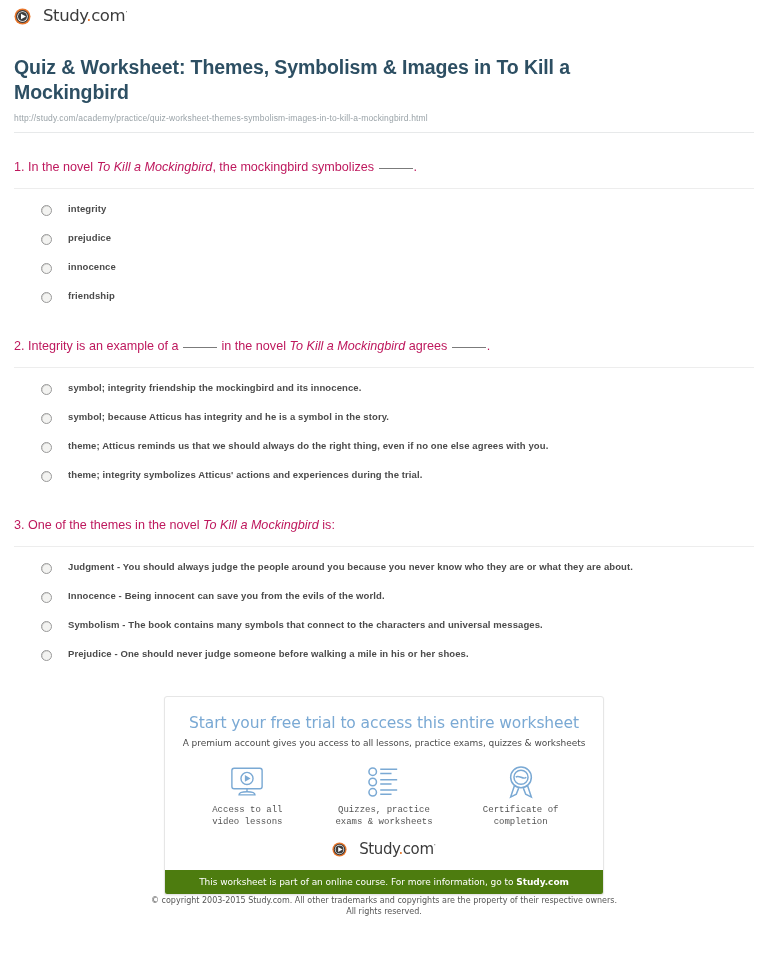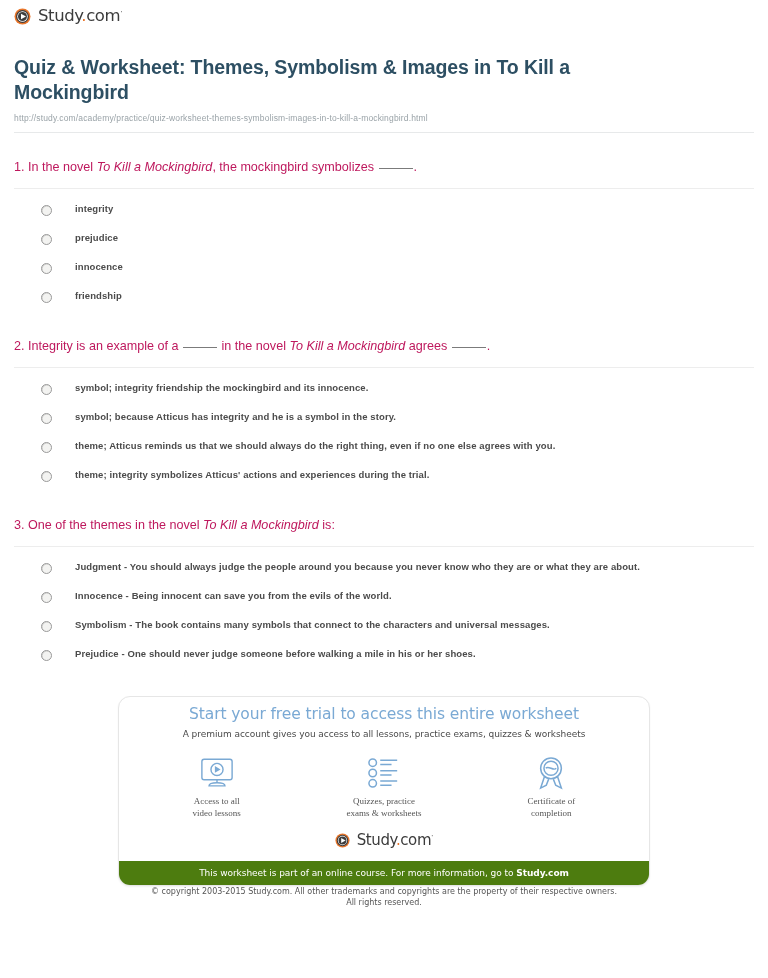--- a/index.html
+++ b/index.html
@@ -22,21 +22,21 @@
     box-sizing: border-box;
     padding: 0 14px;
   }
   .brand-bar {
     padding-top: 8px;
     padding-bottom: 4px;
   }
   .logo {
     display: inline-flex;
     align-items: center;
-    gap: 7px;
+    gap: 12px;
     user-select: none;
   }
   .logo-mark {
     width: 17px;
     height: 17px;
     flex: 0 0 17px;
     position: relative;
   }
   .logo-word {
     font-family: "DejaVu Sans", sans-serif;
@@ -102,21 +102,21 @@
     top: -2px;
     margin: 0 1px;
   }
   .answers {
     margin-top: 14px;
     padding-left: 27px;
   }
   .answer-row {
     display: flex;
     align-items: flex-start;
-    gap: 23px;
+    gap: 16px;
     margin-bottom: 16px;
   }
   .answer-row:last-child { margin-bottom: 0; }
   .radio {
     flex: 0 0 auto;
     width: 9px;
     height: 9px;
     border-radius: 50%;
     border: 1px solid #9a9a9a;
     background: #f3f3f1;
@@ -132,26 +132,26 @@
     letter-spacing: 0.1px;
   }
 
   
   .promo-wrap {
     display: flex;
     justify-content: center;
     margin-top: 18px;
   }
   .promo-card {
-    width: 532px;
+    width: 440px;
     background: #ffffff;
     border: 1px solid #e6e6e6;
-    border-radius: 12px;
+    border-radius: 3px;
     box-shadow: 0 1px 2px rgba(0,0,0,0.06);
-    padding-top: 8px;
+    padding-top: 17px;
     box-sizing: border-box;
     overflow: hidden;
   }
   .promo-title {
     text-align: center;
     font-family: "DejaVu Sans", sans-serif;
     font-size: 15.5px;
     color: #7aa9d4;
     font-weight: 400;
     letter-spacing: -0.1px;
@@ -175,21 +175,21 @@
     width: 98px;
     text-align: center;
   }
   .feature-icon {
     height: 38px;
     display: flex;
     align-items: center;
     justify-content: center;
   }
   .feature-label {
-    font-family: Liberation Serif, serif;
+    font-family: Liberation Mono, monospace;
     font-size: 9px;
     color: #555555;
     line-height: 12px;
     margin-top: 3px;
   }
   .promo-logo-row {
     display: flex;
     justify-content: center;
     padding: 14px 0 13px 0;
   }

